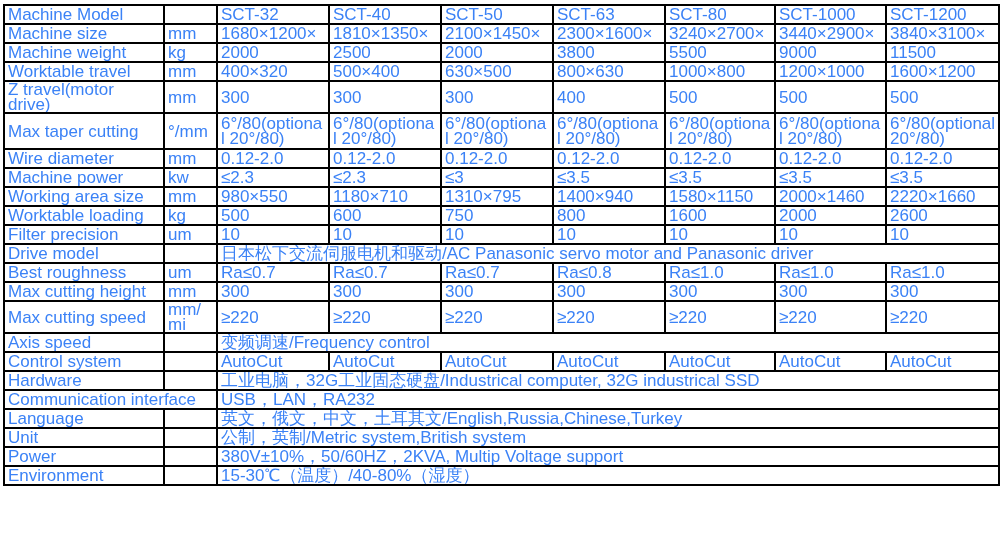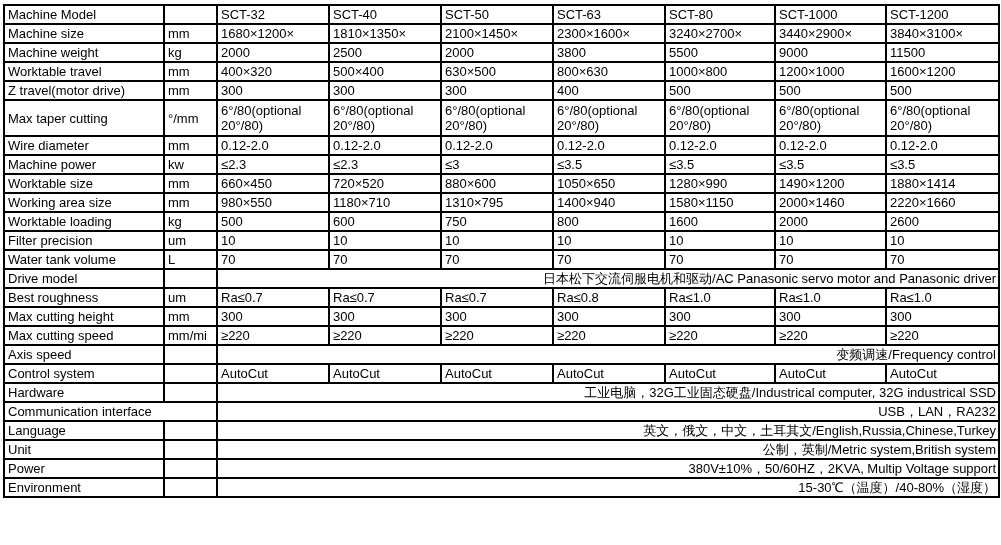--- a/index.html
+++ b/index.html
@@ -1,33 +1,33 @@
 <!DOCTYPE html>
 <html><head>
 <meta charset="utf-8">
 <style>
   html,body{margin:0;padding:0;background:#ffffff;width:1001px;height:545px;overflow:hidden;}
   table{
     position:absolute;left:3px;top:4px;width:995px;
     border-collapse:collapse;table-layout:fixed;
     font-family:"Liberation Sans",sans-serif;
-    font-size:13px;color:#000000;
+    font-size:17px;color:#3b82f6;
   }
   td{
     border:2px solid #000000;
     padding:0 2px 0 3px;
     height:17px;
     line-height:15px;
     vertical-align:middle;
     overflow:hidden;
     text-align:left;
     word-wrap:break-word;
   }
   tr.tall td{height:34px;}
-  td.span-cell{text-align:right;}
+  td.span-cell{text-align:left;}
 </style>
 </head>
 <body>
 
 <table>
   <colgroup>
     <col style="width:160px">
       <col style="width:53px">
     <col style="width:112px">
       <col style="width:112px">
@@ -120,31 +120,20 @@
         <td>kw</td>
         <td>≤2.3</td>
         <td>≤2.3</td>
         <td>≤3</td>
         <td>≤3.5</td>
         <td>≤3.5</td>
         <td>≤3.5</td>
         <td>≤3.5</td>
       </tr>
       <tr>
-        <td colspan="1">Worktable size</td>
-        <td>mm</td>
-        <td>660×450</td>
-        <td>720×520</td>
-        <td>880×600</td>
-        <td>1050×650</td>
-        <td>1280×990</td>
-        <td>1490×1200</td>
-        <td>1880×1414</td>
-      </tr>
-      <tr>
         <td colspan="1">Working area size</td>
         <td>mm</td>
         <td>980×550</td>
         <td>1180×710</td>
         <td>1310×795</td>
         <td>1400×940</td>
         <td>1580×1150</td>
         <td>2000×1460</td>
         <td>2220×1660</td>
       </tr>
@@ -162,31 +151,20 @@
       <tr>
         <td colspan="1">Filter precision</td>
         <td>um</td>
         <td>10</td>
         <td>10</td>
         <td>10</td>
         <td>10</td>
         <td>10</td>
         <td>10</td>
         <td>10</td>
-      </tr>
-      <tr>
-        <td colspan="1">Water tank volume</td>
-        <td>L</td>
-        <td>70</td>
-        <td>70</td>
-        <td>70</td>
-        <td>70</td>
-        <td>70</td>
-        <td>70</td>
-        <td>70</td>
       </tr>
       <tr>
         <td colspan="1">Drive model</td>
         <td></td>
         <td colspan="7" class="span-cell">日本松下交流伺服电机和驱动/AC Panasonic servo motor and Panasonic driver</td>
       </tr>
       <tr>
         <td colspan="1">Best roughness</td>
         <td>um</td>
         <td>Ra≤0.7</td>

